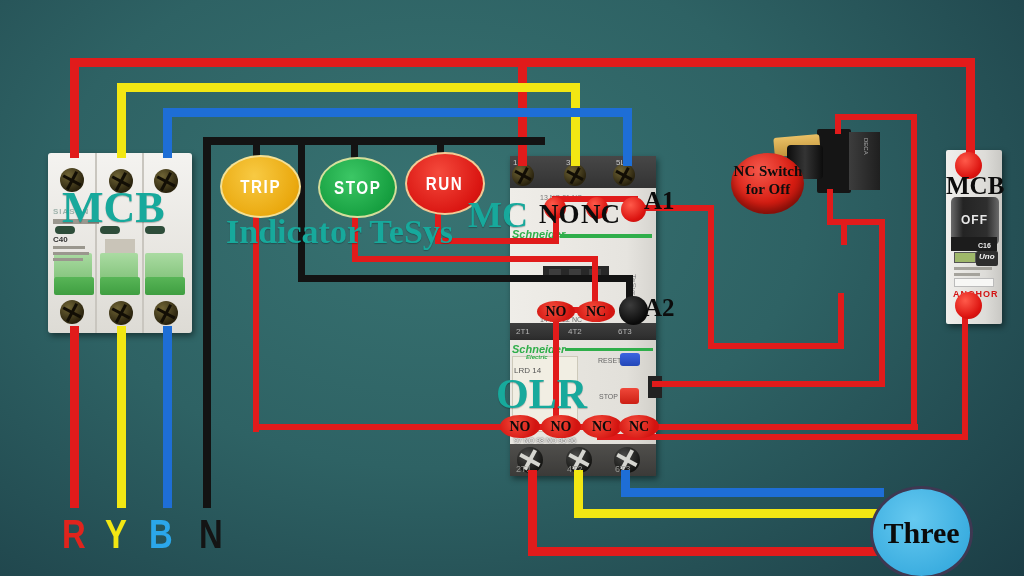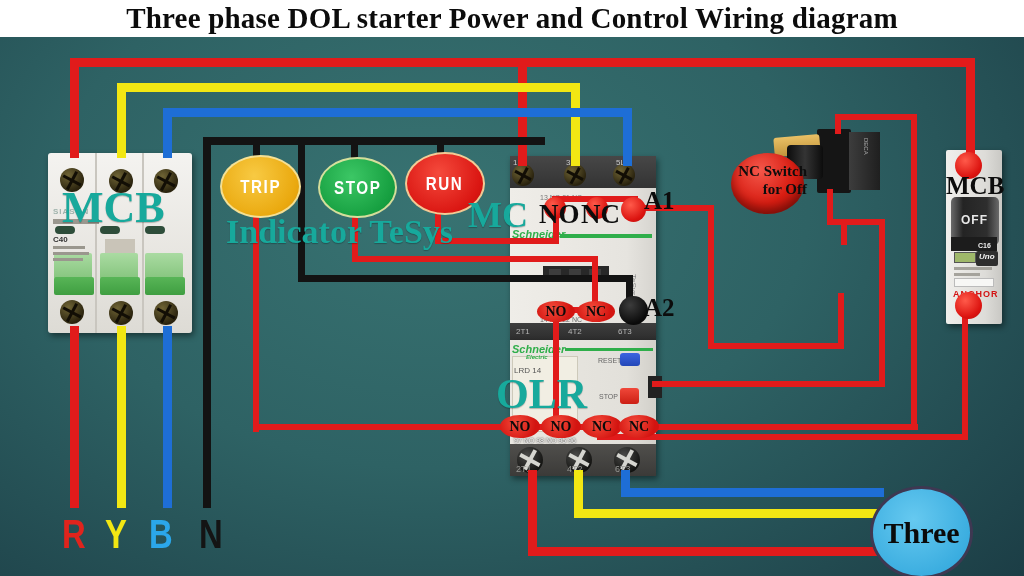--- a/index.html
+++ b/index.html
@@ -37,34 +37,31 @@
         display:flex;align-items:center;justify-content:center;}
   .lamp span{color:#fff;font-family:"Liberation Sans",sans-serif;font-weight:bold;font-size:19px;letter-spacing:2px;transform:scaleX(.8);}
   .lamp-trip{background:radial-gradient(circle at 42% 32%, #f8ca43, #eaa90f 70%, #d8920a);}
   .lamp-stop{background:radial-gradient(circle at 42% 32%, #3cc765, #17a041 70%, #0e8a34);}
   .lamp-run{background:radial-gradient(circle at 42% 32%, #f54a3c, #da1612 70%, #b80e0a);}
   .tiny{position:absolute;font-family:"Liberation Sans",sans-serif;z-index:4;}
   .bar{position:absolute;background:#9a978e;z-index:3;}
   .phase{position:absolute;z-index:5;font-family:"Liberation Sans",sans-serif;font-weight:bold;font-size:40px;transform:scaleX(.82);transform-origin:left;}
   .greenlogo{color:#2fae4a;font-weight:bold;font-style:italic;font-family:"Liberation Sans",sans-serif;}
   .btn{position:absolute;border-radius:3px;z-index:4;}
-  .headtxt{position:absolute;z-index:6;text-align:right;color:#0d0d0d;font-weight:bold;font-family:"Liberation Serif",serif;font-size:15px;line-height:18px;}
+  .headtxt{position:absolute;z-index:6;text-align:center;color:#0d0d0d;font-weight:bold;font-family:"Liberation Serif",serif;font-size:15px;line-height:18px;}
   .motor{position:absolute;z-index:5;border-radius:50%;border:3px solid #3e3852;
          background:radial-gradient(circle at 42% 35%, #66c9f0, #39acdf 75%, #2b9bd0);
          display:flex;align-items:center;justify-content:center;}
   .motor span{font-family:"Liberation Serif",serif;font-weight:bold;font-size:30px;color:#0b0b0b;}
 </style>
 </head>
 <body>
 
 <div class="stage">
 
-  <div class="abs titlebar">
-    <div class="title-text">Three phase DOL starter Power and Control Wiring diagram</div>
-  </div>
 
   <div class="comp" style="left:48px;top:153px;width:144px;height:180px;background:linear-gradient(180deg,#f4f3f0,#e7e5e0 60%,#dddbd5);border-radius:3px;box-shadow:2px 3px 6px rgba(0,0,0,.45);text-align:center;">
     <div class="abs" style="left:47px;top:0;width:2px;height:180px;background:#c9c6bf;"></div>
     <div class="abs" style="left:94px;top:0;width:2px;height:180px;background:#c9c6bf;"></div>
     <div class="screw" style="left:12px;top:15px;width:24px;height:24px;"></div>
     <div class="screw" style="left:61px;top:16px;width:24px;height:24px;"></div>
     <div class="screw" style="left:106px;top:16px;width:24px;height:24px;"></div>
     <div class="tiny" style="left:5px;top:54px;font-size:8px;color:#9fb3ac;font-weight:bold;letter-spacing:1px;">SIASUN</div>
     <div class="bar" style="left:5px;top:66px;width:46px;height:5px;"></div>
     <div class="abs" style="left:7px;top:73px;width:20px;height:8px;background:#2e4d3a;border-radius:4px;"></div>

